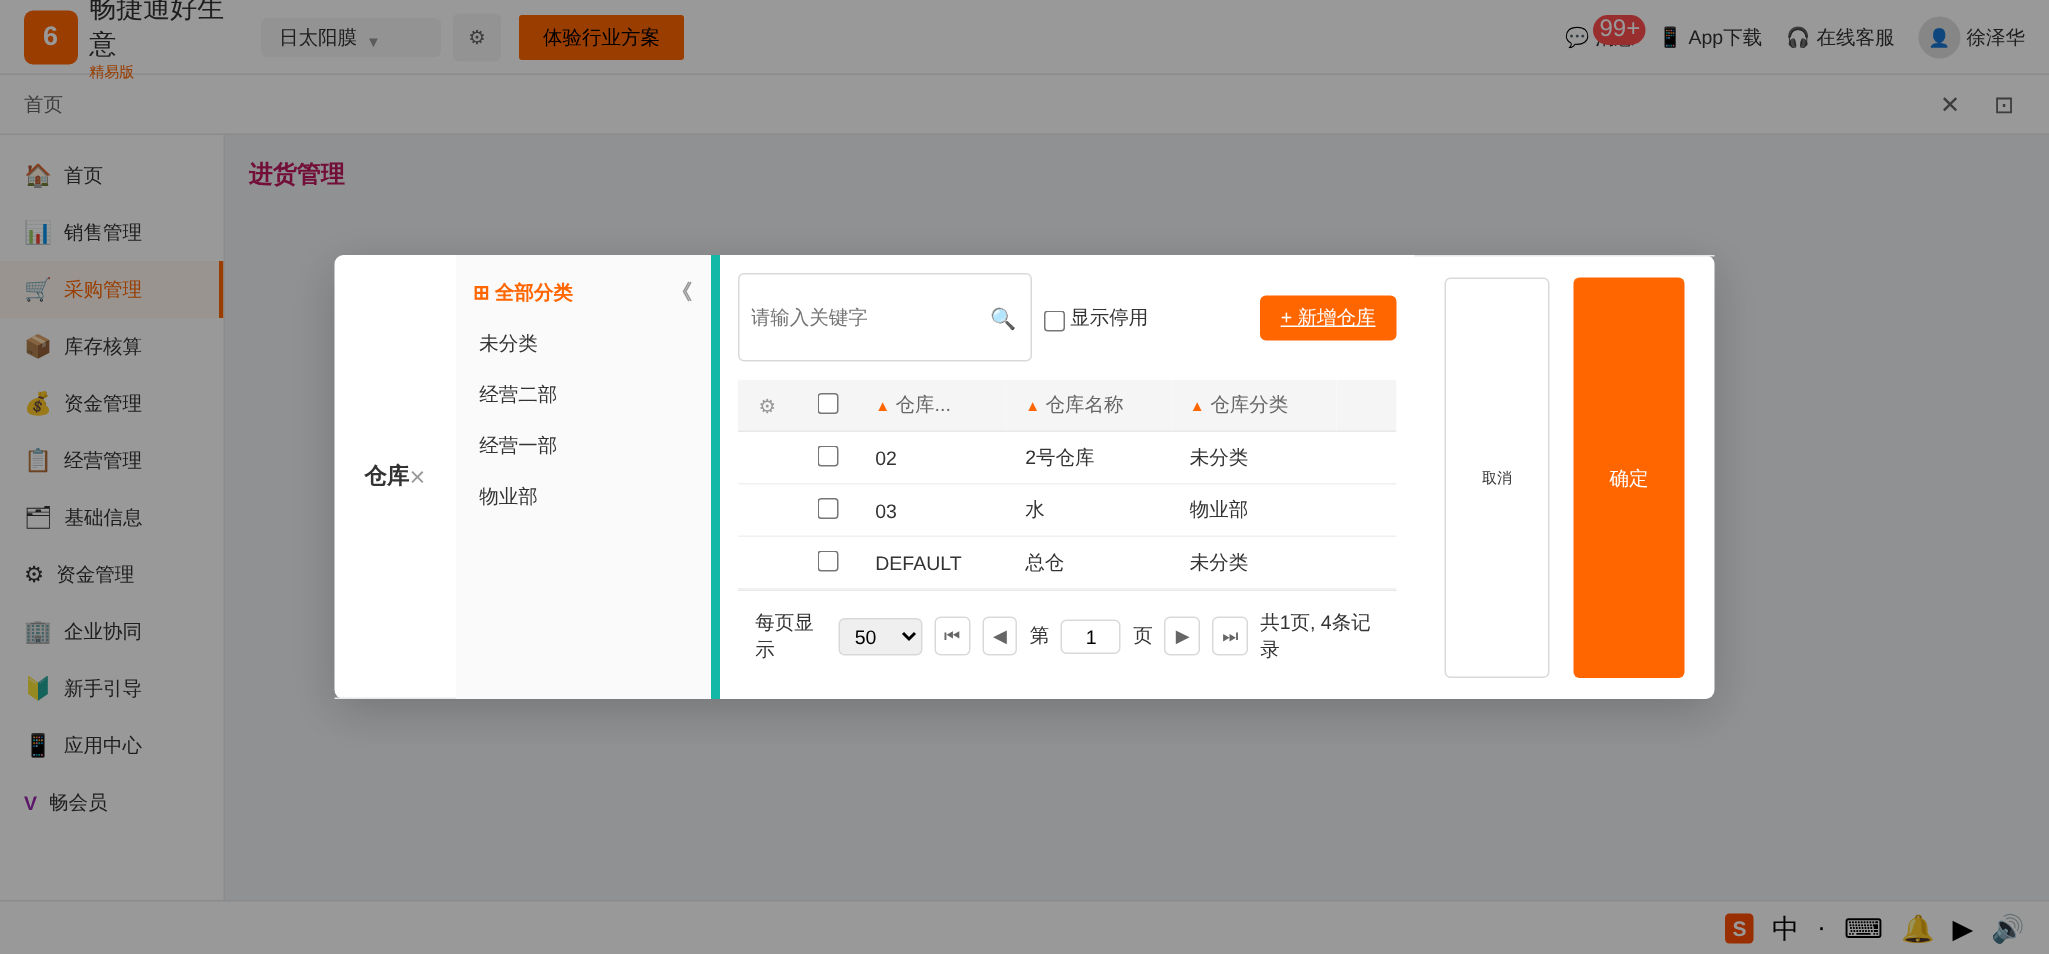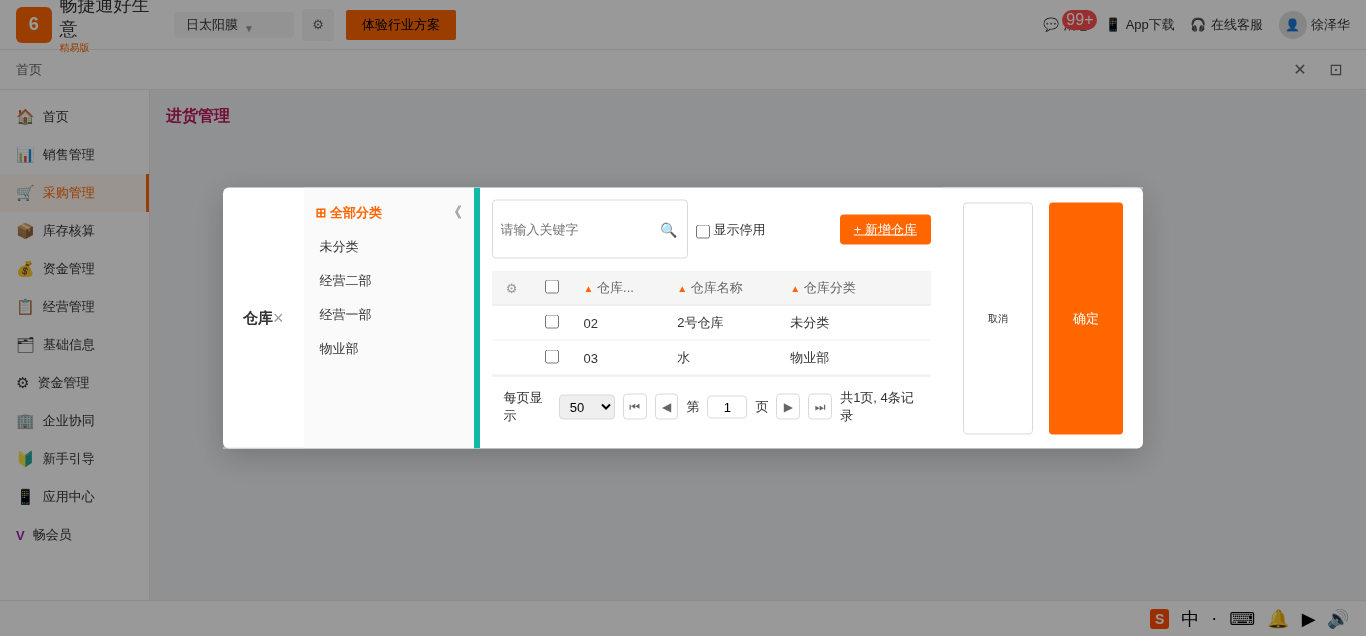--- a/index.html
+++ b/index.html
@@ -478,20 +478,32 @@
       <td class="td-cb">
         <input type="checkbox" style="">
       </td>
       <td>03</td>
       <td>水</td>
       <td>物业部</td>
       <td>
         
       </td>
     </tr>
+              <tr>
+      <td class="td-gear"></td>
+      <td class="td-cb">
+        <input type="checkbox" style="">
+      </td>
+      <td>DEFAULT</td>
+      <td>总仓</td>
+      <td>未分类</td>
+      <td>
+        
+      </td>
+    </tr>
             </tbody>
         </table>
       </div>
 
       <div class="pagination">
         <span>每页显示</span>
         <select class="page-size-select">
           <option>50</option>
           <option>20</option>
           <option>100</option>

